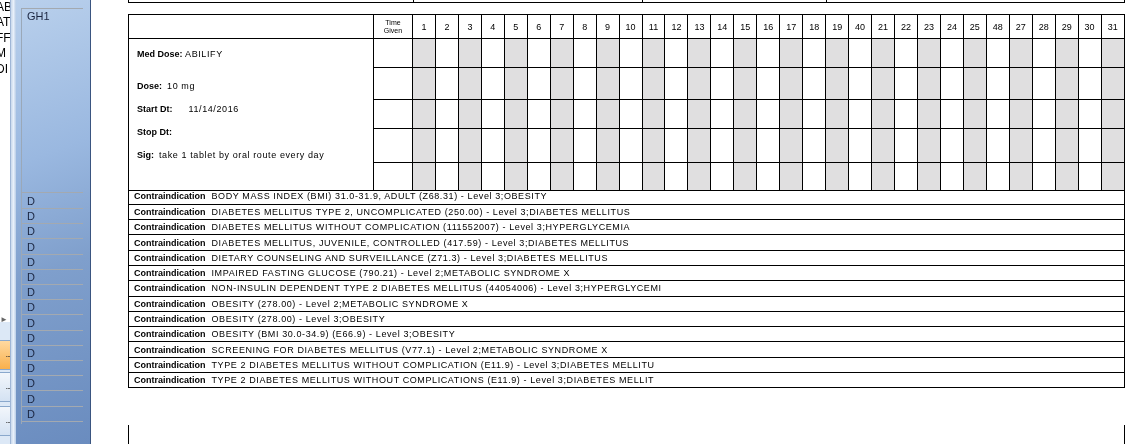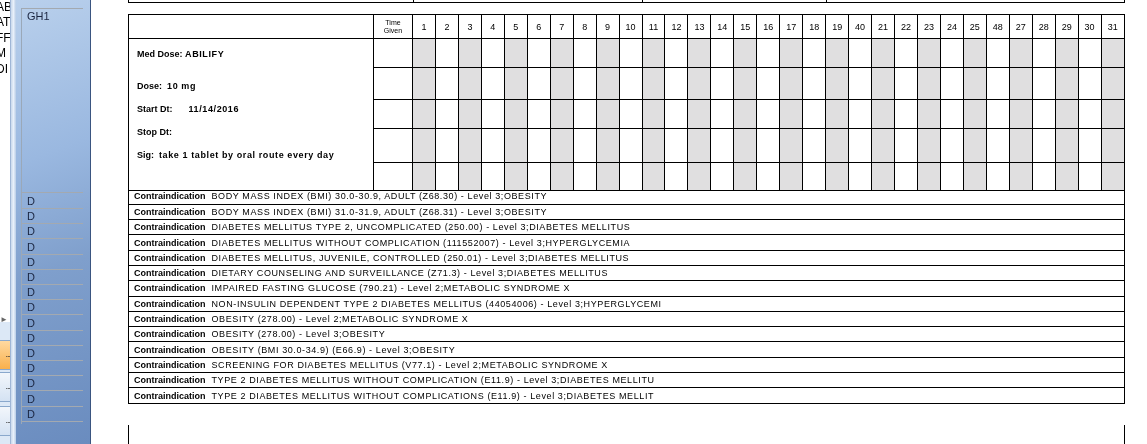--- a/index.html
+++ b/index.html
@@ -31,21 +31,21 @@
     .prev-div { position: absolute; top: 0; width: 1px; height: 4px; background: #000; }
 
     #mar { position: absolute; left: 36px; top: 14px; width: 997px; border-collapse: collapse; table-layout: fixed; }
     #mar td, #mar th { border: 1px solid #000; padding: 0; }
     #mar th { height: 24px; font-weight: normal; font-size: 9px; color: #000; text-align: center; }
     #mar th.tg { font-size: 7px; line-height: 8px; }
     .day-col.shade { background: #e0dfe0; }
     .cell-label-block { vertical-align: top; padding: 0; }
     .lbl { position: absolute; font-size: 9px; color: #000; white-space: nowrap; }
     .lbl b { font-weight: bold; }
-    .val { font-weight: bold; letter-spacing: 0.6px; }
+    .val { font-weight: normal; letter-spacing: 0.6px; }
 
     #labelbox { position: relative; height: 151px; }
 
     #contra { position: absolute; left: 36px; top: 189px; width: 997px; border-collapse: collapse; }
     #contra td { border-bottom: 1.5px solid #000; border-left: 1px solid #000; border-right: 1px solid #000; height: 15.3px; font-size: 9px; white-space: nowrap; overflow: hidden; padding: 0 0 0 5px; }
     .ci-type { font-weight: bold; margin-right: 6px; }
     .ci-text { letter-spacing: 0.6px; }
     #contra-tail { position: absolute; left: 36px; top: 425px; width: 997px; height: 19px; border-left: 1px solid #000; border-right: 1px solid #000; }
   </style>
 </head>
@@ -375,33 +375,30 @@
             <td class="day-col shade" style="background: rgb(224, 223, 224);"></td>
             <td class="day-col"></td>
             <td class="day-col shade" style="background: rgb(224, 223, 224);"></td>
           </tr>
         </tbody>
     </table>
 
     <table id="contra">
       <tbody id="contra-body">
           <tr>
-            <td><span class="ci-type">Contraindication</span><span class="ci-text">BODY MASS INDEX (BMI) 30.0-30.9, ADULT (Z68.30) - Level 3;OBESITY</span></td>
-          </tr>
-          <tr>
             <td><span class="ci-type">Contraindication</span><span class="ci-text">BODY MASS INDEX (BMI) 31.0-31.9, ADULT (Z68.31) - Level 3;OBESITY</span></td>
           </tr>
           <tr>
             <td><span class="ci-type">Contraindication</span><span class="ci-text">DIABETES MELLITUS TYPE 2, UNCOMPLICATED (250.00) - Level 3;DIABETES MELLITUS</span></td>
           </tr>
           <tr>
             <td><span class="ci-type">Contraindication</span><span class="ci-text">DIABETES MELLITUS WITHOUT COMPLICATION (111552007) - Level 3;HYPERGLYCEMIA</span></td>
           </tr>
           <tr>
-            <td><span class="ci-type">Contraindication</span><span class="ci-text">DIABETES MELLITUS, JUVENILE, CONTROLLED (250.01) - Level 3;DIABETES MELLITUS</span></td>
+            <td><span class="ci-type">Contraindication</span><span class="ci-text">DIABETES MELLITUS, JUVENILE, CONTROLLED (417.59) - Level 3;DIABETES MELLITUS</span></td>
           </tr>
           <tr>
             <td><span class="ci-type">Contraindication</span><span class="ci-text">DIETARY COUNSELING AND SURVEILLANCE (Z71.3) - Level 3;DIABETES MELLITUS</span></td>
           </tr>
           <tr>
             <td><span class="ci-type">Contraindication</span><span class="ci-text">IMPAIRED FASTING GLUCOSE (790.21) - Level 2;METABOLIC SYNDROME X</span></td>
           </tr>
           <tr>
             <td><span class="ci-type">Contraindication</span><span class="ci-text">NON-INSULIN DEPENDENT TYPE 2 DIABETES MELLITUS (44054006) - Level 3;HYPERGLYCEMI</span></td>
           </tr>

